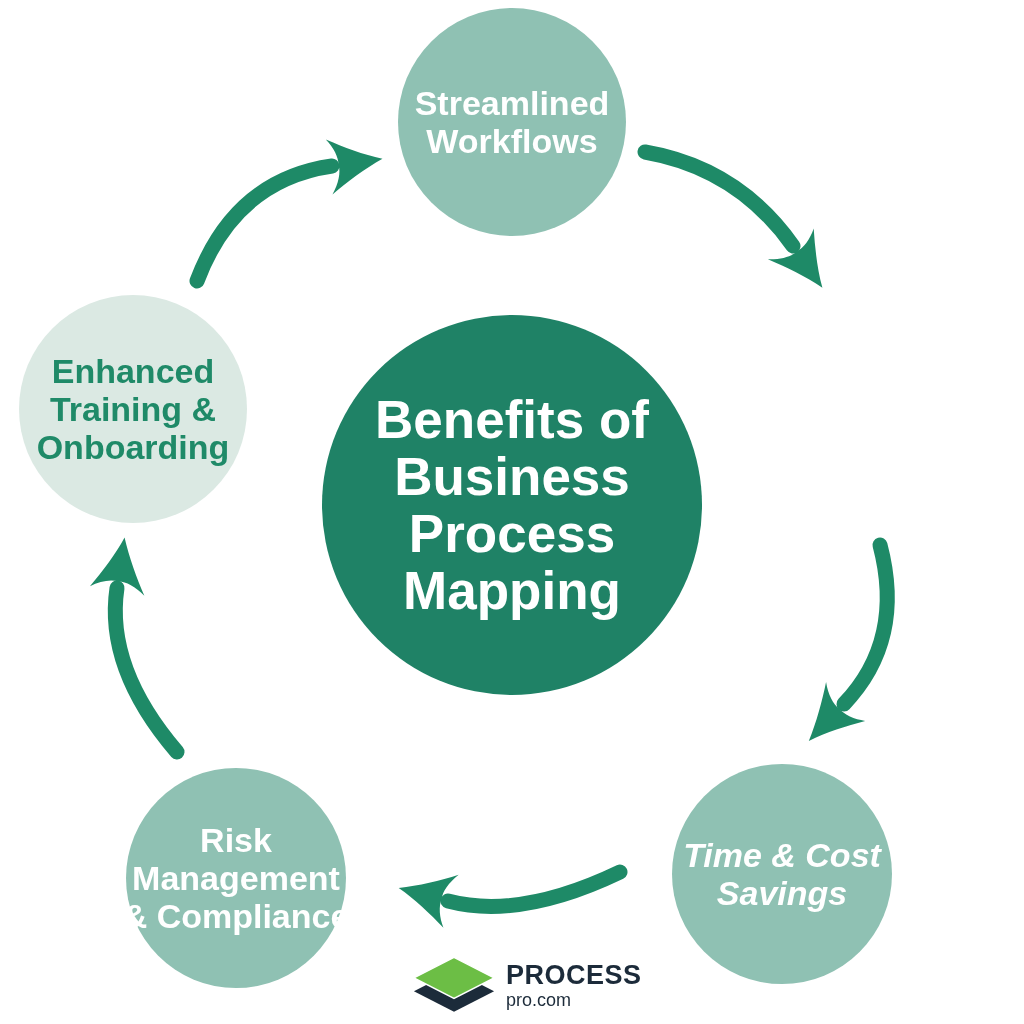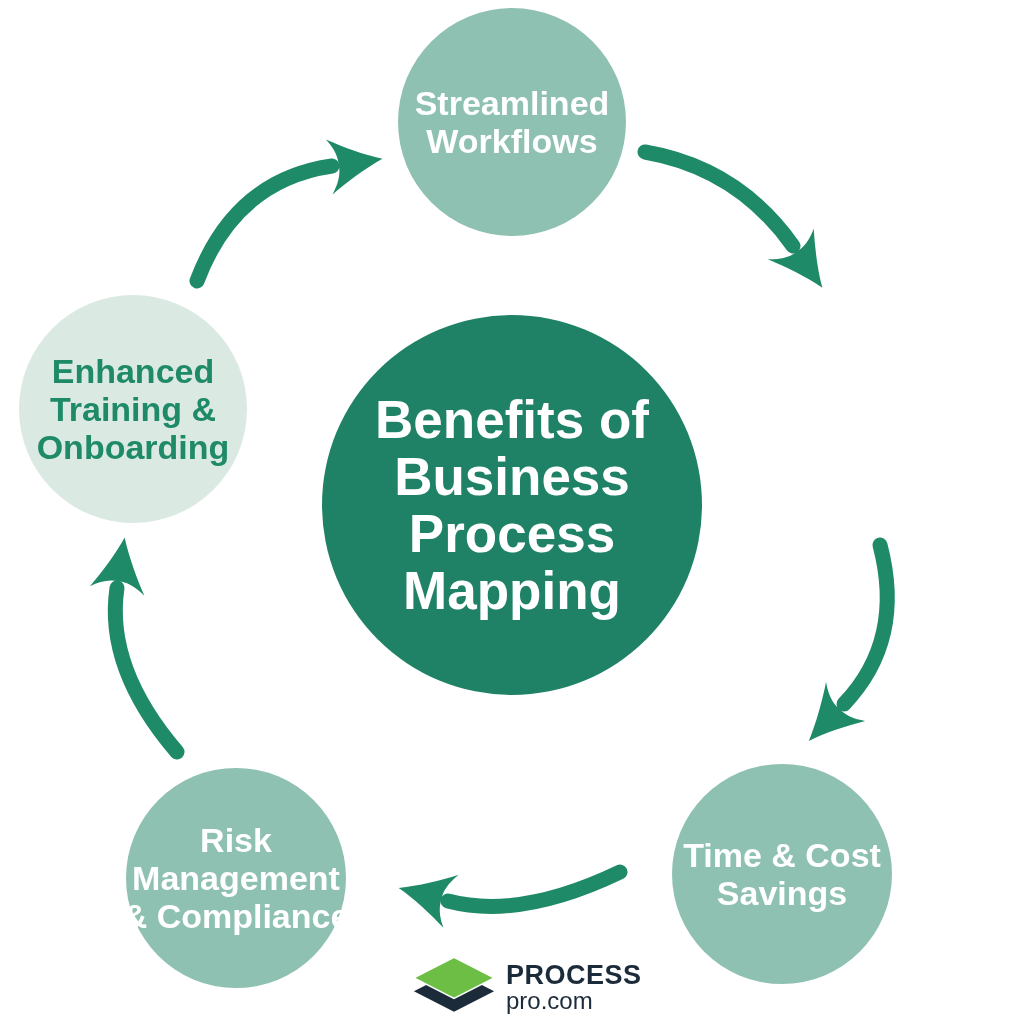--- a/index.html
+++ b/index.html
@@ -59,21 +59,21 @@
   }
   .node-light {
     background: var(--node-light, #DBE9E3);
     color: var(--light-text, #1F8A68);
     font-size: 34px;
     line-height: 38px;
   }
   .node-top    { left: 398px; top: 8px;   width: 228px; height: 228px; }
   .node-right  { left: 785px; top: 293px; width: 230px; height: 230px; }
   .node-left   { left: 19px;  top: 295px; width: 228px; height: 228px; }
-  .node-br     { left: 672px; top: 764px; width: 220px; height: 220px; }
+  .node-br     { left: 672px; top: 764px; width: 220px; height: 220px; font-style: italic; }
   .node-bl     { left: 126px; top: 768px; width: 220px; height: 220px; }
 
   .logo {
     position: absolute;
     left: 412px; top: 954px;
     display: flex;
     align-items: center;
     gap: 10px;
   }
   .logo-mark { width: 84px; height: 64px; }
@@ -81,21 +81,21 @@
   .logo-brand {
     color: var(--logo-navy, #1C2B3A);
     font-weight: 700;
     font-size: 27px;
     line-height: 29px;
     letter-spacing: 0.5px;
   }
   .logo-domain {
     color: var(--logo-navy, #1C2B3A);
     font-weight: 400;
-    font-size: 24px;
+    font-size: 18px;
     line-height: 21px;
   }
 </style>
 </head>
 <body>
 
 <div class="canvas">
 
   <svg class="arrows" viewBox="0 0 1024 1024" xmlns="http://www.w3.org/2000/svg">
     <defs>

